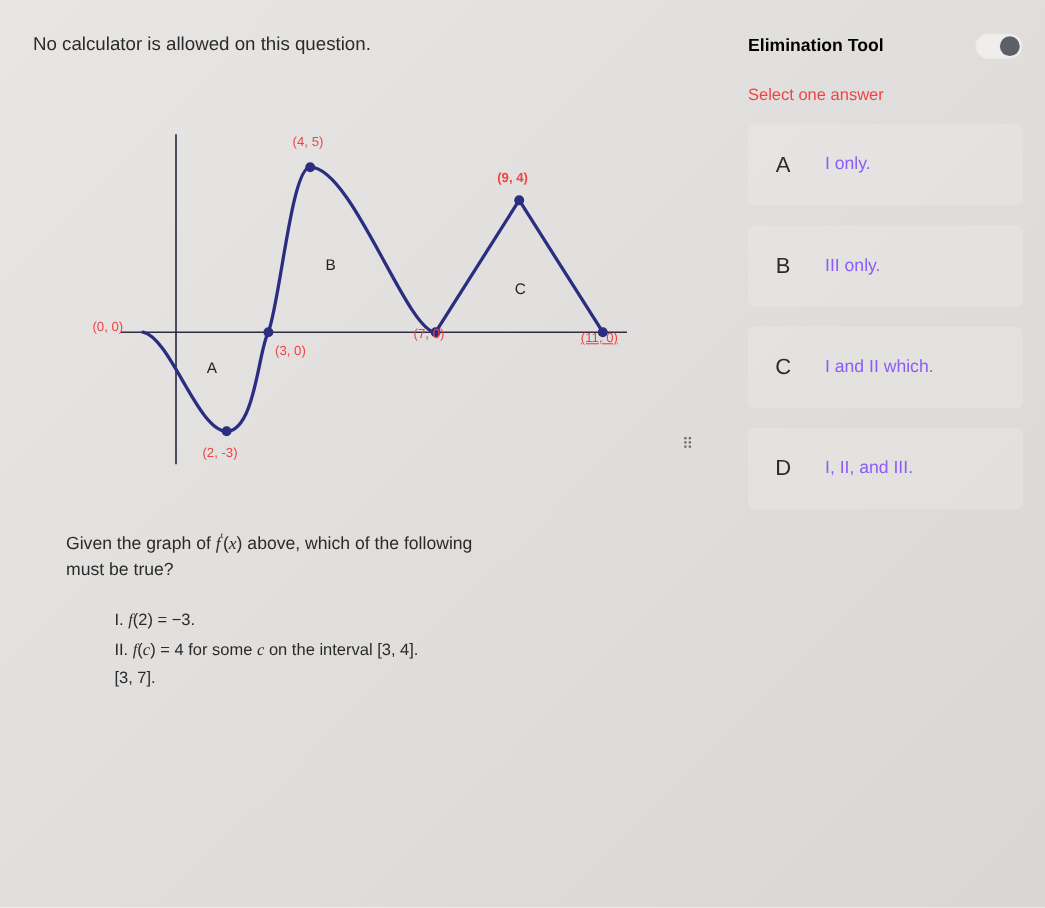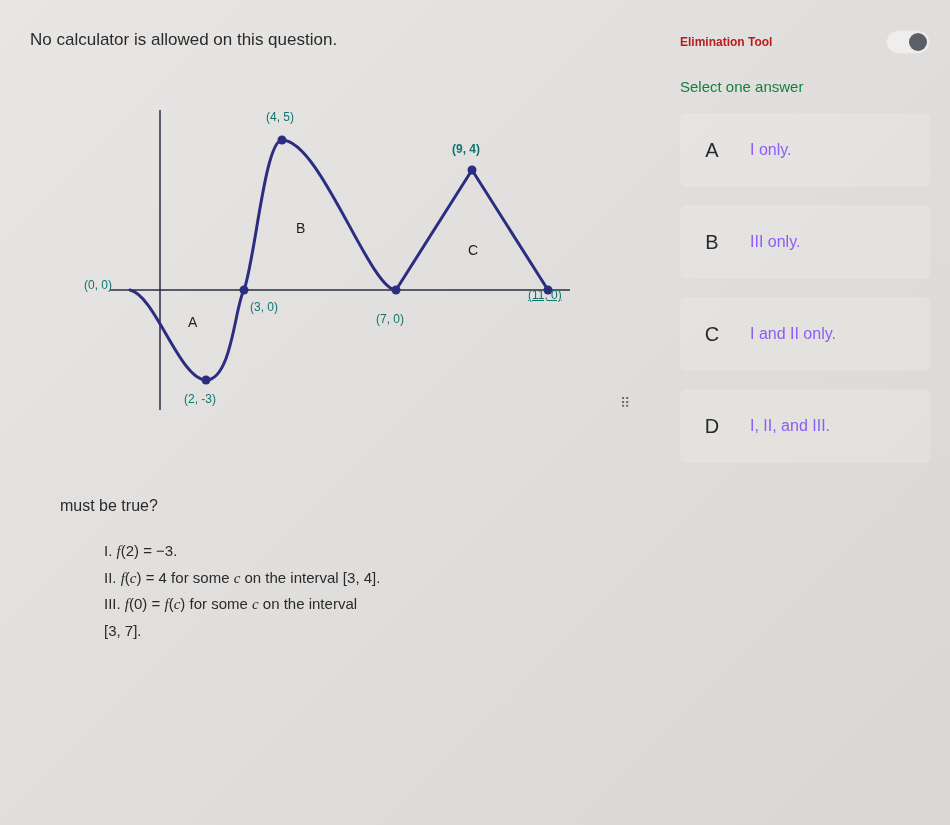--- a/index.html
+++ b/index.html
@@ -17,36 +17,36 @@
       padding: 30px 10px 20px 30px;
       position: relative;
     }
     .right {
       width: 280px;
       padding: 30px 20px 20px 10px;
     }
     .instruction {
       font-size: 17px;
       color: #2a2a2a;
-      margin-bottom: 30px;
+      margin-bottom: 42px;
       font-weight: 500;
     }
 
     
     .chart-wrap {
       width: 520px;
       height: 360px;
       margin-left: 40px;
       position: relative;
     }
     .chart-wrap svg { width: 100%; height: 100%; display: block; }
     .pt-label {
       position: absolute;
       font-size: 12px;
-      color: #0f766e;
+      color: #ef4444;
     }
     .region-label {
       position: absolute;
       font-size: 14px;
       color: #222;
     }
 
     .below {
       margin-top: 30px;
       margin-left: 30px;
@@ -69,23 +69,23 @@
     .statements i { font-style: italic; font-family: "Times New Roman", serif; }
 
     
     .elim-row {
       display: flex;
       align-items: center;
       justify-content: space-between;
       margin-bottom: 24px;
     }
     .elim-title {
-      font-size: 12px;
+      font-size: 16px;
       font-weight: 600;
-      color: #b91c1c;
+      color: #000000;
     }
     .toggle {
       width: 44px;
       height: 24px;
       background: #f0eeec;
       border-radius: 12px;
       position: relative;
       cursor: pointer;
       box-shadow: inset 0 0 2px rgba(0,0,0,.15);
     }
@@ -93,21 +93,21 @@
       width: 18px;
       height: 18px;
       background: #5b5f66;
       border-radius: 50%;
       position: absolute;
       right: 3px;
       top: 3px;
     }
     .select-prompt {
       font-size: 15px;
-      color: #15803d;
+      color: #ef4444;
       margin-bottom: 18px;
       font-weight: 500;
     }
     .option {
       display: flex;
       align-items: center;
       height: 74px;
       background: rgba(245,243,241,.25);
       border-radius: 6px;
       margin-bottom: 18px;
@@ -164,41 +164,40 @@
       <circle cx="212" cy="60" r="4.5" fill="#2b2d80"></circle>
       <circle cx="326" cy="210" r="4.5" fill="#2b2d80"></circle>
       <circle cx="402" cy="90" r="4.5" fill="#2b2d80"></circle>
       <circle cx="478" cy="210" r="4.5" fill="#2b2d80"></circle>
     </svg>
 
     <div class="pt-label" style="left:14px; top:198px;">(0, 0)</div>
     <div class="pt-label" style="left:114px; top:312px;">(2, -3)</div>
     <div class="pt-label" style="left:180px; top:220px;">(3, 0)</div>
     <div class="pt-label" style="left:196px; top:30px;">(4, 5)</div>
-    <div class="pt-label" style="left:306px; top:232px;text-align:center;">(7, 0)</div>
+    <div class="pt-label" style="left:306px; top:204px;text-align:center;">(7, 0)</div>
     <div class="pt-label" style="left:382px; top:62px;font-weight:bold;">(9, 4)</div>
     <div class="pt-label" style="left:458px; top:208px;text-decoration:underline;">(11, 0)</div>
 
     <div class="region-label" style="left:118px; top:234px;">A</div>
     <div class="region-label" style="left:226px; top:140px;">B</div>
     <div class="region-label" style="left:398px; top:162px;">C</div>
   </div>
 
   <div class="drag-handle">⠿</div>
 
   <div class="below">
     <div class="stem">
-      <br>
+      <span>Given the graph of <i>f</i><span class="sup">′</span>(<i>x</i>) above, which of the following</span><br>
       <span>must be true?</span>
     </div>
 
     <div class="statements">
       <div>I. <i>f</i>(2) = −3.</div>
       <div>II. <i>f</i>(<i>c</i>) = 4 for some <i>c</i> on the interval [3, 4].</div>
-      <div>III. <i>f</i>(0) = <i>f</i>(<i>c</i>) for some <i>c</i> on the interval</div>
       <div>[3, 7].</div>
     </div>
   </div>
 </div>
 
 <div class="right">
   <div class="elim-row">
     <div class="elim-title">Elimination Tool</div>
     <div class="toggle">
       <div class="knob"></div>
@@ -210,19 +209,19 @@
   <div class="option">
     <div class="opt-letter">A</div>
     <div class="opt-text">I only.</div>
   </div>
   <div class="option">
     <div class="opt-letter">B</div>
     <div class="opt-text">III only.</div>
   </div>
   <div class="option">
     <div class="opt-letter">C</div>
-    <div class="opt-text">I and II only.</div>
+    <div class="opt-text">I and II which.</div>
   </div>
   <div class="option">
     <div class="opt-letter">D</div>
     <div class="opt-text">I, II, and III.</div>
   </div>
 </div>
 
 </body></html>

